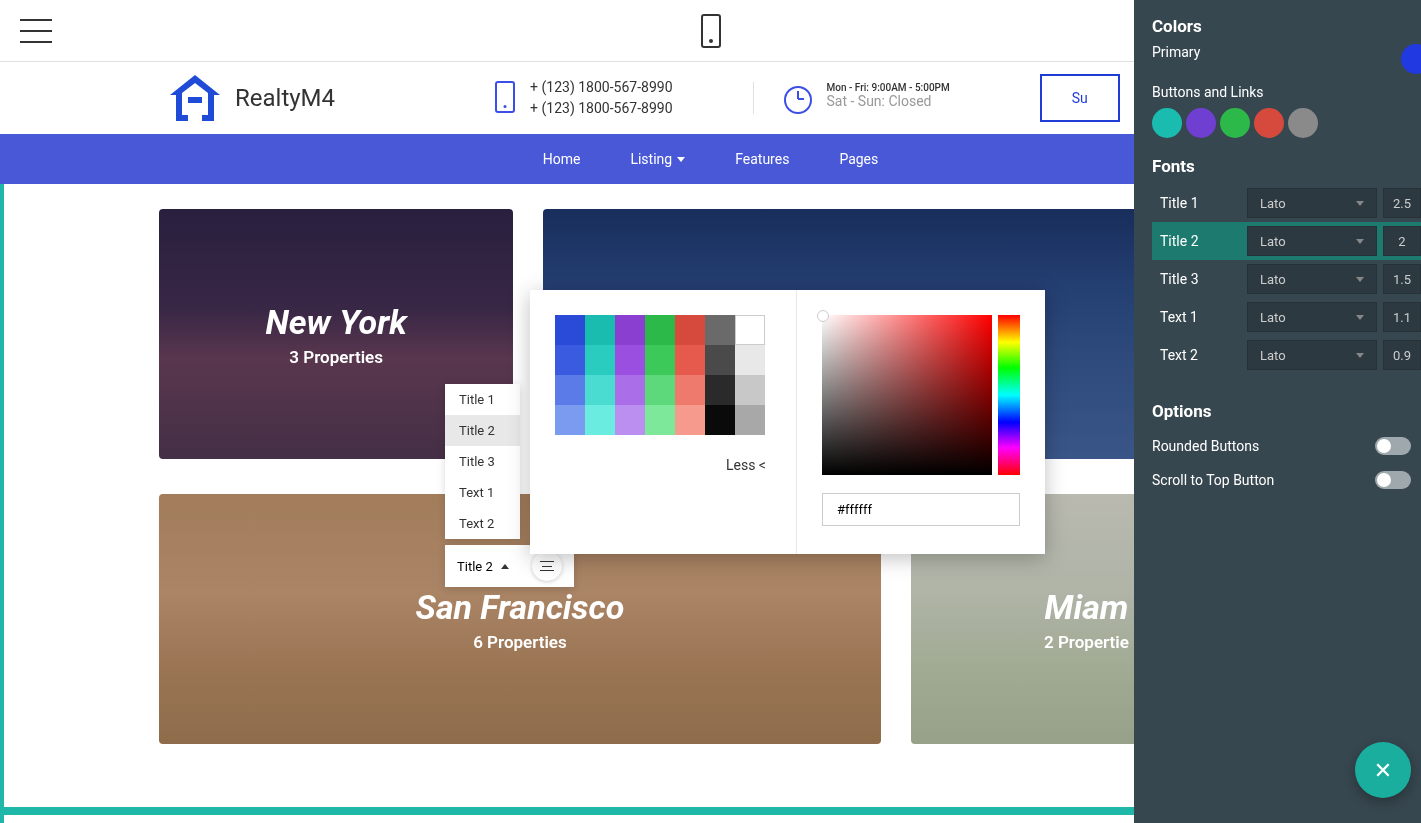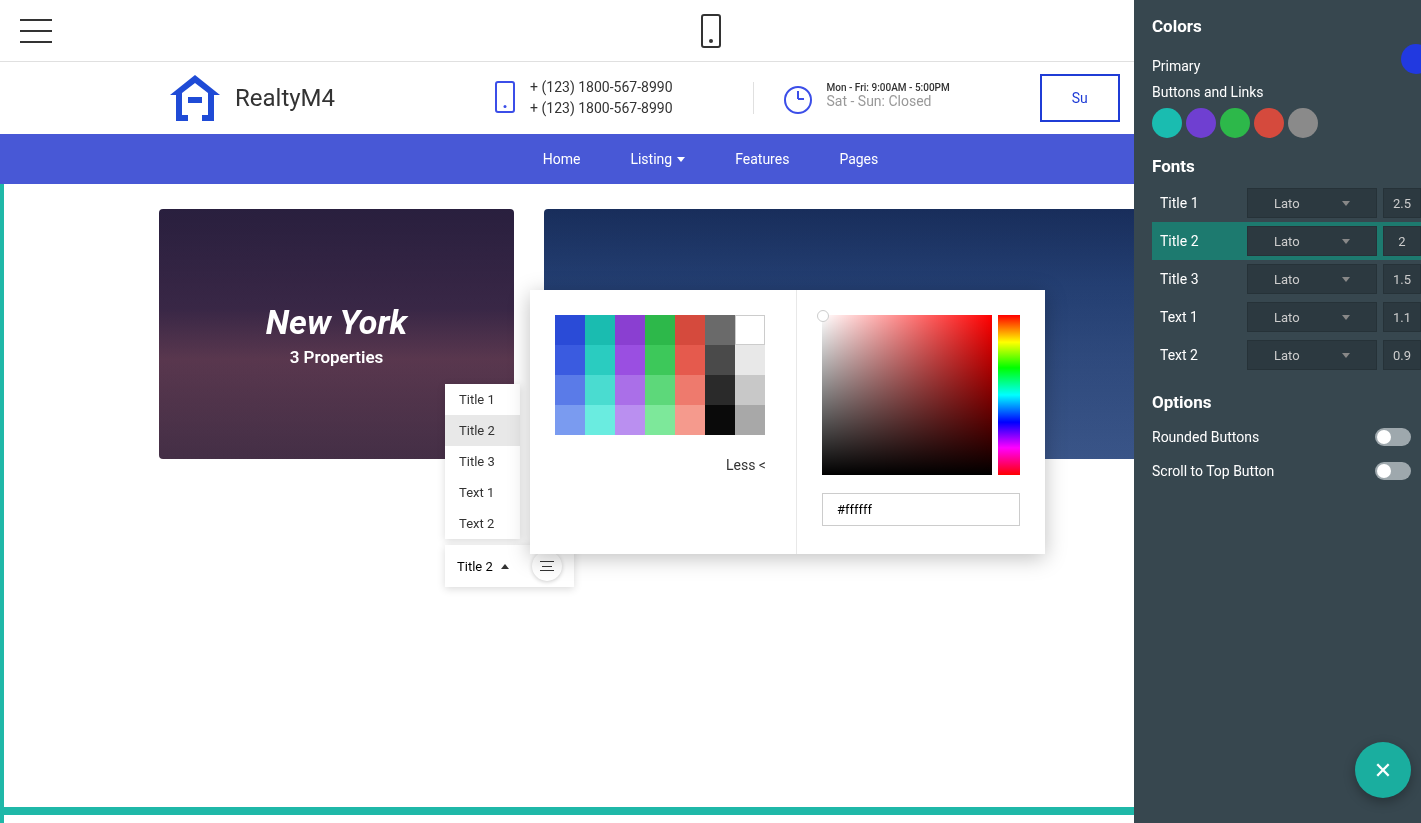--- a/index.html
+++ b/index.html
@@ -30,21 +30,21 @@
 .signup-btn{margin-left:60px;padding:14px 30px;border:2px solid #1f3cd6;color:#1f3cd6;background:#fff;font-size:14px;cursor:pointer}
 
 
 .nav-menu{height:50px;background:#4858d6;display:flex;align-items:center;justify-content:center;gap:50px}
 .nav-item{color:#fff;font-size:14px;cursor:pointer;display:flex;align-items:center;gap:5px}
 .chevron-down{width:0;height:0;border-left:4px solid transparent;border-right:4px solid transparent;border-top:5px solid #fff}
 
 
 .main-area{position:relative;padding:25px 155px 0;height:calc(823px - 62px - 72px - 50px);background:#fff;border-left:4px solid #1fb8a8;border-right:4px solid #1fb8a8}
 .main-area::after{content:"";position:absolute;bottom:8px;left:0;right:0;height:8px;background:#1fb8a8}
-.cards-container{display:flex;flex-direction:row;gap:35px}
+.cards-container{display:flex;flex-direction:column;gap:35px}
 .card-row{display:flex;gap:30px}
 .card{position:relative;border-radius:4px;overflow:hidden;display:flex;flex-direction:column;align-items:center;justify-content:center;color:#fff}
 .card h2{font-size:34px;font-weight:700;margin-bottom:5px;font-style:italic}
 .card p{font-size:17px;font-weight:600}
 .card-ny{width:355px;height:250px;background:linear-gradient(rgba(40,30,60,0.5),rgba(40,30,60,0.5)),linear-gradient(180deg,#2a2040 0%,#4a3050 40%,#8a5060 60%,#604050 100%)}
 .card-big{width:720px;height:250px;background:linear-gradient(rgba(20,40,80,0.3),rgba(20,40,80,0.3)),linear-gradient(180deg,#1a3060 0%,#2a4880 30%,#3a5890 60%,#4a68a0 100%)}
 .card-sf{width:730px;height:250px;background:linear-gradient(rgba(140,100,70,0.5),rgba(140,100,70,0.5)),linear-gradient(180deg,#b89570 0%,#c8a585 40%,#a88560 70%,#907550 100%)}
 .card-miami{width:355px;height:250px;background:linear-gradient(rgba(150,150,140,0.4),rgba(150,150,140,0.4)),linear-gradient(180deg,#d0d0c8 0%,#c0c8b8 40%,#a8b898 70%,#98a888 100%)}
 
 
@@ -69,35 +69,35 @@
 .sat-val-box{width:170px;height:160px;position:relative;background:linear-gradient(to bottom,transparent,#000),linear-gradient(to right,#fff,#ff0000);display:inline-block;vertical-align:top}
 .sat-handle{position:absolute;top:-5px;left:-5px;width:12px;height:12px;border-radius:50%;background:#fff;border:1px solid #ccc}
 .hue-bar{width:22px;height:160px;display:inline-block;margin-left:6px;background:linear-gradient(to bottom,#ff0000 0%,#ffff00 17%,#00ff00 33%,#00ffff 50%,#0000ff 67%,#ff00ff 83%,#ff0000 100%);vertical-align:top}
 .hex-input{margin-top:18px;width:198px;padding:8px 14px;border:1px solid #ccc;font-size:13px}
 
 
 .right-panel{position:absolute;top:0;right:0;width:287px;height:823px;background:#37474f;color:#fff;z-index:100}
 .panel-header{background:#2c3940;padding:18px 18px;font-size:17px;font-weight:500}
 .panel-content{padding:16px 0 0 18px}
 .section-title{font-size:17px;font-weight:700;margin-bottom:8px}
-.label-row{display:flex;align-items:flex-end;justify-content:space-between;padding-right:0;margin-bottom:6px}
+.label-row{display:flex;align-items:flex-start;justify-content:space-between;padding-right:0;margin-bottom:6px}
 .opt-label{font-size:14px;font-weight:400}
 .primary-swatch{width:30px;height:30px;border-radius:50%;background:#2139e0;margin-right:-10px}
 .color-row{display:flex;gap:4px;margin-top:8px;margin-bottom:18px}
 .color-dot{width:30px;height:30px;border-radius:50%;cursor:pointer}
 
 .font-rows{display:flex;flex-direction:column}
 .font-row{display:flex;align-items:center;height:38px;padding-left:8px}
 .font-row.active{background:#1d7a6f}
 .font-name{flex:1;font-size:14px}
-.font-select{width:130px;height:30px;background:#2c3940;border:1px solid #263238;color:#ccc;font-size:13px;padding:0 26px;position:relative;display:flex;align-items:center;justify-content:space-between;cursor:pointer;margin-right:6px}
+.font-select{width:130px;height:30px;background:#2c3940;border:1px solid #263238;color:#ccc;font-size:13px;padding:0 12px;position:relative;display:flex;align-items:center;justify-content:space-between;cursor:pointer;margin-right:6px}
 .font-select .sel-chevron{width:0;height:0;border-left:4px solid transparent;border-right:4px solid transparent;border-top:5px solid #888}
 .font-size{width:38px;height:30px;background:#2c3940;border:1px solid #263238;color:#ccc;font-size:13px;text-align:center;display:flex;align-items:center;justify-content:center}
 
-.options-section{margin-top:18px}
+.options-section{margin-top:27px}
 .option-row{display:flex;align-items:center;justify-content:space-between;padding:8px 10px 8px 0}
 .toggle{width:36px;height:18px;background:#9ea8ad;border-radius:9px;position:relative;cursor:pointer}
 .toggle::after{content:"";position:absolute;top:2px;left:2px;width:14px;height:14px;border-radius:50%;background:#fff}
 
 .close-fab{position:absolute;bottom:25px;right:10px;width:56px;height:56px;border-radius:50%;background:#1aae9f;display:flex;align-items:center;justify-content:center;cursor:pointer;box-shadow:0 4px 12px rgba(0,0,0,0.3)}
 .close-x{color:#fff;font-size:22px}
 </style>
 </head>
 <body>
 
@@ -145,20 +145,30 @@
 </div>
 
 <div class="main-area">
   <div class="cards-container">
     <div class="card-row">
       <div class="card card-ny">
         <h2>New York</h2>
         <p>3 Properties</p>
       </div>
       <div class="card card-big"></div>
+    </div>
+    <div class="card-row">
+      <div class="card card-sf">
+        <h2>San Francisco</h2>
+        <p>6 Properties</p>
+      </div>
+      <div class="card card-miami">
+        <h2>Miam</h2>
+        <p>2 Propertie</p>
+      </div>
     </div>
   </div>
 </div>
 
 <div class="title-menu">
   <div class="title-menu-item">Title 1</div>
   <div class="title-menu-item active">Title 2</div>
   <div class="title-menu-item">Title 3</div>
   <div class="title-menu-item">Text 1</div>
   <div class="title-menu-item">Text 2</div>

